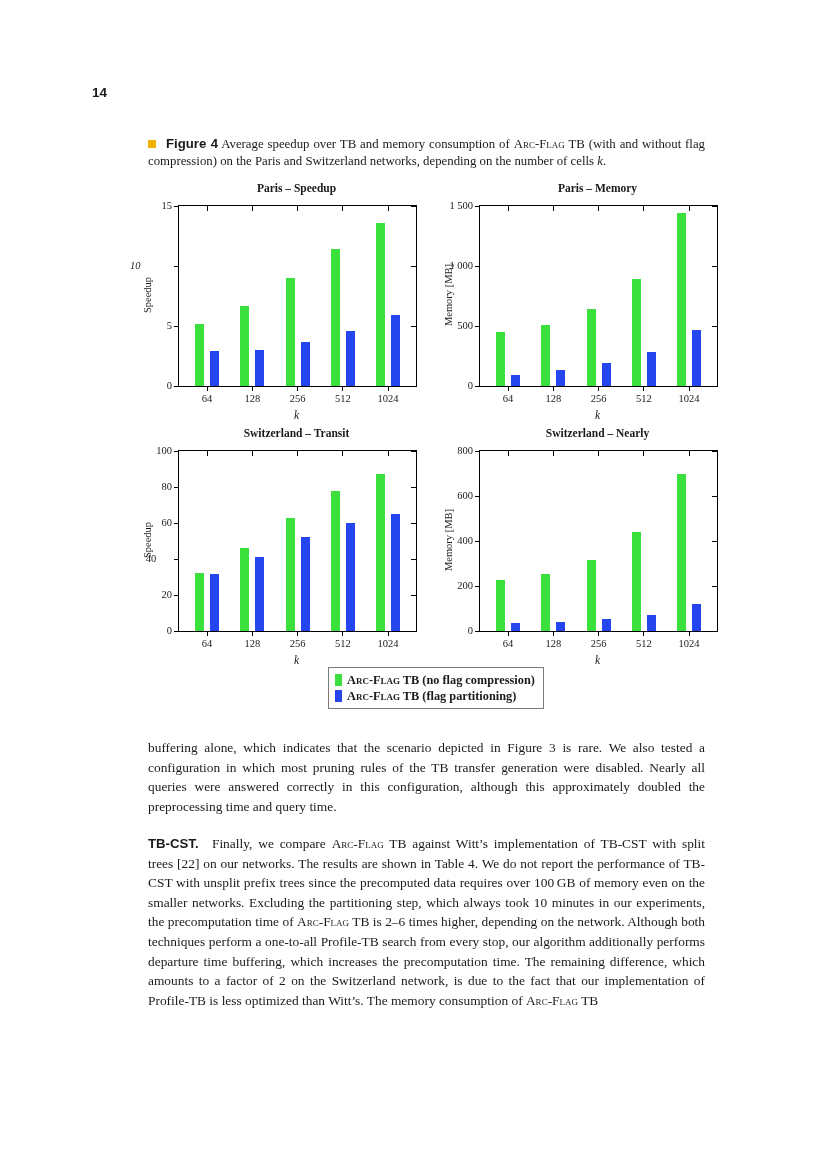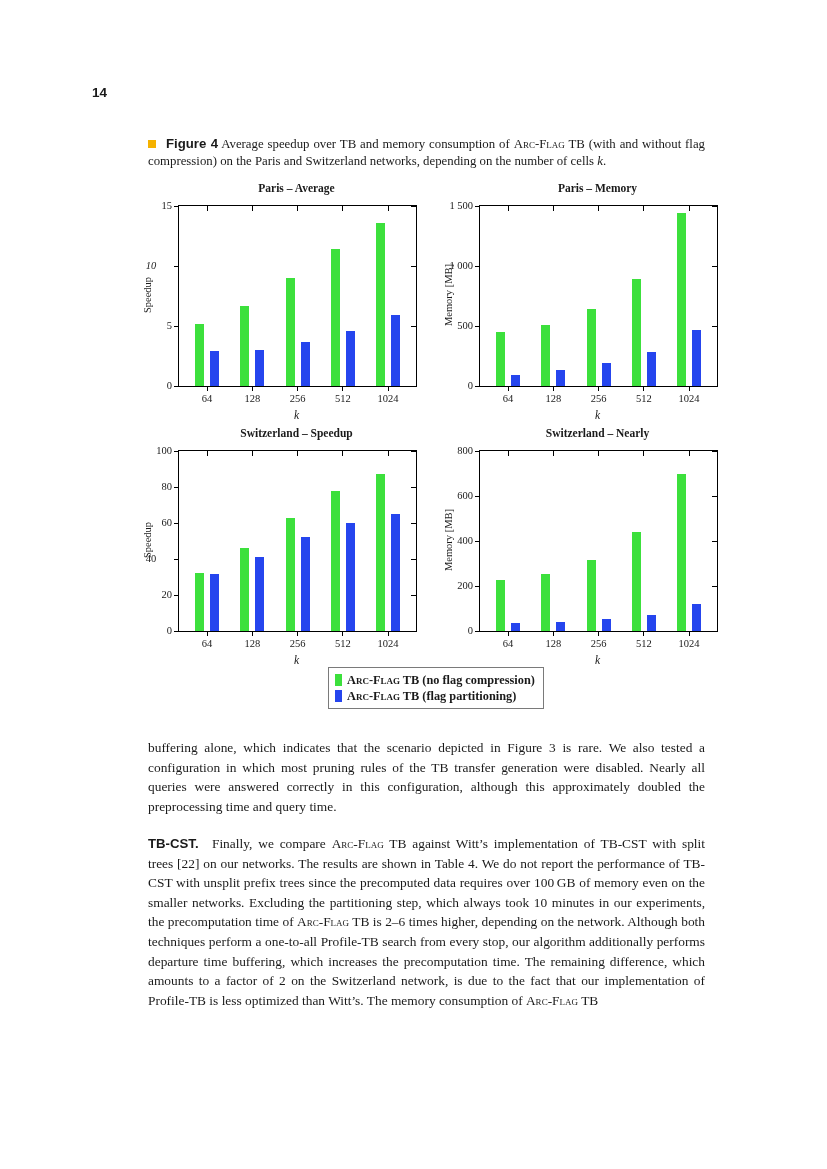--- a/index.html
+++ b/index.html
@@ -41,32 +41,32 @@
 </head>
 <body>
 
 <div class="page">
 
   <span class="header-num">14</span>
 
   <div class="caption"><span class="cap-square" style="background: rgb(245, 178, 0);"></span><span><span class="seg-bsans">Figure 4</span><span> Average speedup over TB and memory consumption of </span><span class="seg-sc">Arc-Flag</span><span> TB (with and without flag compression) on the Paris and Switzerland networks, depending on the number of cells </span><span class="seg-i">k</span><span>.</span></span></div>
 
   <div class="chart" style="left:130px;top:179px;">
-      <div class="c-title" style="left: 48px; width: 237px;">Paris – Average</div>
+      <div class="c-title" style="left: 48px; width: 237px;">Paris – Speedup</div>
       <div class="c-ylabel" style="left: 17px; top: 116px;">Speedup</div>
       <div class="c-plot" style="left: 48px; top: 26px; width: 237px; height: 180px;">
         <div class="abs" style="left: -5px; top: 179.5px; width: 5px; height: 1px; background: rgb(0, 0, 0);"></div>
         <div class="abs" style="right: 0px; top: 179.5px; width: 5px; height: 1px; background: rgb(0, 0, 0);"></div>
         <div class="ticklab" style="left: -49px; top: 173px; width: 42px; text-align: right;">0</div>
         <div class="abs" style="left: -5px; top: 119.5px; width: 5px; height: 1px; background: rgb(0, 0, 0);"></div>
         <div class="abs" style="right: 0px; top: 119.5px; width: 5px; height: 1px; background: rgb(0, 0, 0);"></div>
         <div class="ticklab" style="left: -49px; top: 113px; width: 42px; text-align: right;">5</div>
         <div class="abs" style="left: -5px; top: 59.5px; width: 5px; height: 1px; background: rgb(0, 0, 0);"></div>
         <div class="abs" style="right: 0px; top: 59.5px; width: 5px; height: 1px; background: rgb(0, 0, 0);"></div>
-        <div class="ticklab" style="left: -49px; top: 53px; width: 42px; text-align: center; font-style: italic;">10</div>
+        <div class="ticklab" style="left: -49px; top: 53px; width: 42px; text-align: left; font-style: italic;">10</div>
         <div class="abs" style="left: -5px; top: -0.5px; width: 5px; height: 1px; background: rgb(0, 0, 0);"></div>
         <div class="abs" style="right: 0px; top: -0.5px; width: 5px; height: 1px; background: rgb(0, 0, 0);"></div>
         <div class="ticklab" style="left: -49px; top: -7px; width: 42px; text-align: right;">15</div>
         <div class="abs" style="left: 27.5px; top: 180px; width: 1px; height: 5px; background: rgb(0, 0, 0);"></div>
         <div class="abs" style="left: 27.5px; top: 0px; width: 1px; height: 5px; background: rgb(0, 0, 0);"></div>
         <div class="ticklab" style="left: 6px; top: 186px; width: 44px; text-align: center;">64</div>
         <div class="abs" style="left: 72.75px; top: 180px; width: 1px; height: 5px; background: rgb(0, 0, 0);"></div>
         <div class="abs" style="left: 72.75px; top: 0px; width: 1px; height: 5px; background: rgb(0, 0, 0);"></div>
         <div class="ticklab" style="left: 51.25px; top: 186px; width: 44px; text-align: center;">128</div>
         <div class="abs" style="left: 118px; top: 180px; width: 1px; height: 5px; background: rgb(0, 0, 0);"></div>
@@ -129,21 +129,21 @@
         <div class="abs" style="left: 197px; top: 7.2px; width: 9px; height: 172.8px; background: rgb(60, 224, 60);"></div>
         <div class="abs" style="left: 31px; top: 168.6px; width: 9px; height: 11.4px; background: rgb(37, 69, 238);"></div>
         <div class="abs" style="left: 76.25px; top: 163.8px; width: 9px; height: 16.2px; background: rgb(37, 69, 238);"></div>
         <div class="abs" style="left: 121.5px; top: 157.2px; width: 9px; height: 22.8px; background: rgb(37, 69, 238);"></div>
         <div class="abs" style="left: 166.75px; top: 145.8px; width: 9px; height: 34.2px; background: rgb(37, 69, 238);"></div>
         <div class="abs" style="left: 212px; top: 123.6px; width: 9px; height: 56.4px; background: rgb(37, 69, 238);"></div>
       </div>
       <div class="c-xlabel" style="left: 48px; top: 230px; width: 237px;">k</div>
     </div>
   <div class="chart" style="left:130px;top:424px;">
-      <div class="c-title" style="left: 48px; width: 237px;">Switzerland – Speedup</div>
+      <div class="c-title" style="left: 48px; width: 237px;">Switzerland – Transit</div>
       <div class="c-ylabel" style="left: 17px; top: 116px;">Speedup</div>
       <div class="c-plot" style="left: 48px; top: 26px; width: 237px; height: 180px;">
         <div class="abs" style="left: -5px; top: 179.5px; width: 5px; height: 1px; background: rgb(0, 0, 0);"></div>
         <div class="abs" style="right: 0px; top: 179.5px; width: 5px; height: 1px; background: rgb(0, 0, 0);"></div>
         <div class="ticklab" style="left: -49px; top: 173px; width: 42px; text-align: right;">0</div>
         <div class="abs" style="left: -5px; top: 143.5px; width: 5px; height: 1px; background: rgb(0, 0, 0);"></div>
         <div class="abs" style="right: 0px; top: 143.5px; width: 5px; height: 1px; background: rgb(0, 0, 0);"></div>
         <div class="ticklab" style="left: -49px; top: 137px; width: 42px; text-align: right;">20</div>
         <div class="abs" style="left: -5px; top: 107.5px; width: 5px; height: 1px; background: rgb(0, 0, 0);"></div>
         <div class="abs" style="right: 0px; top: 107.5px; width: 5px; height: 1px; background: rgb(0, 0, 0);"></div>

